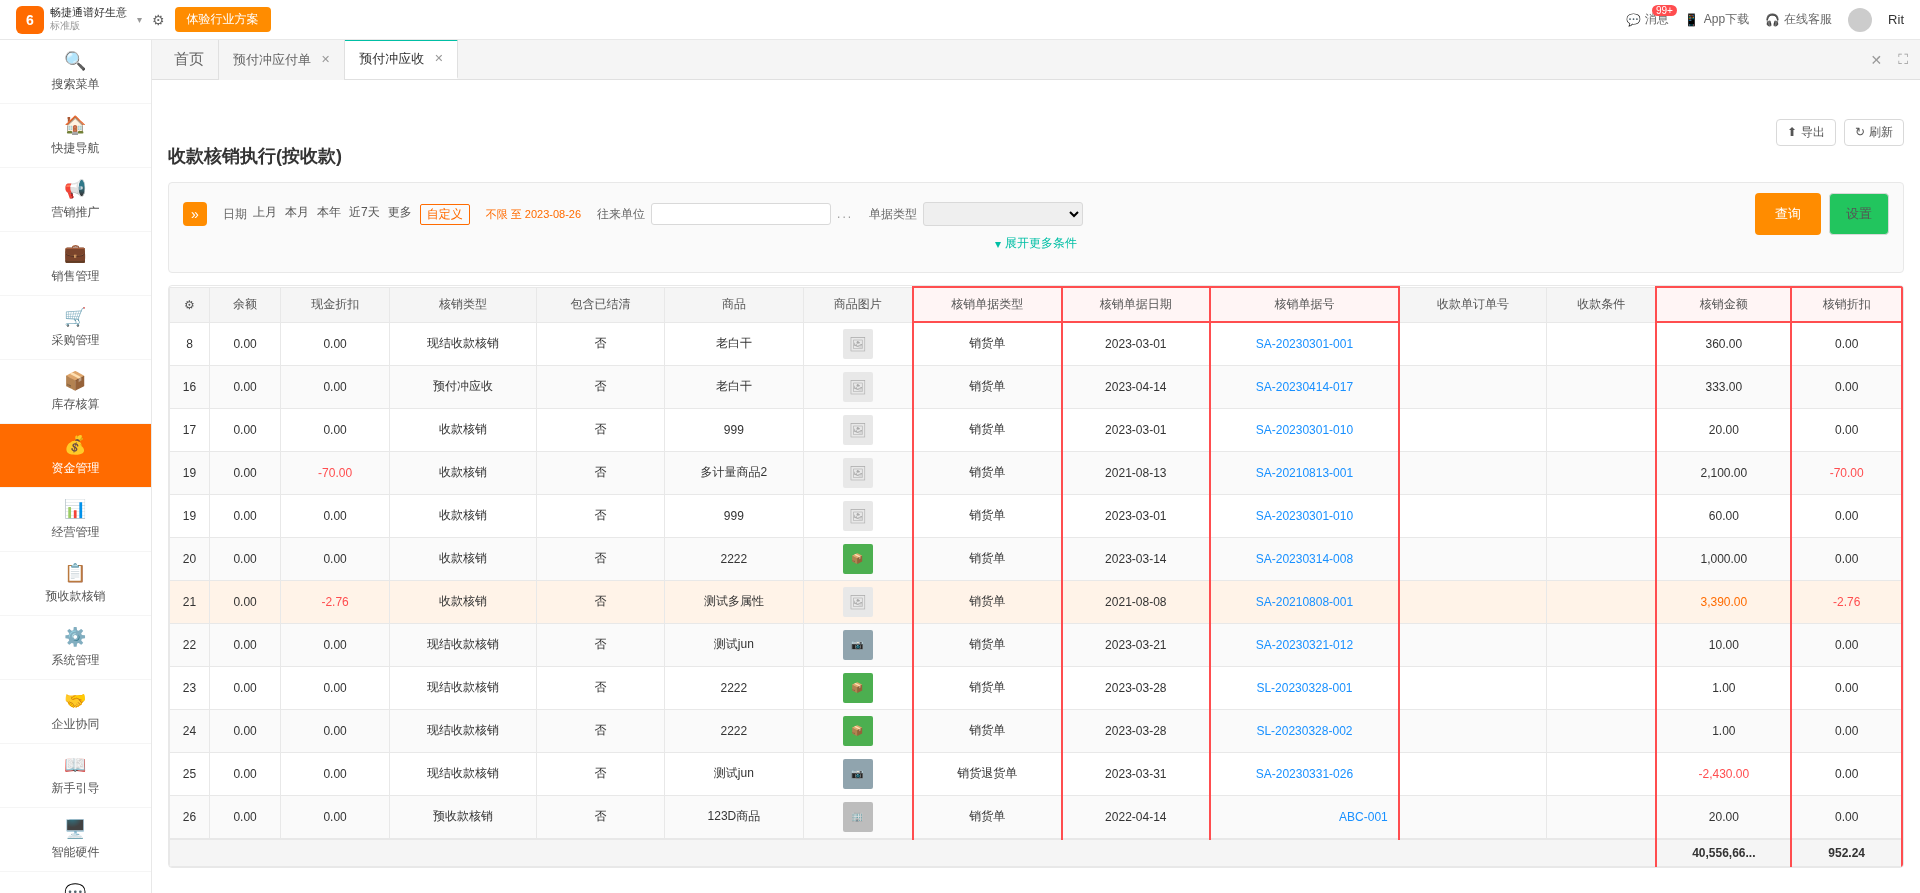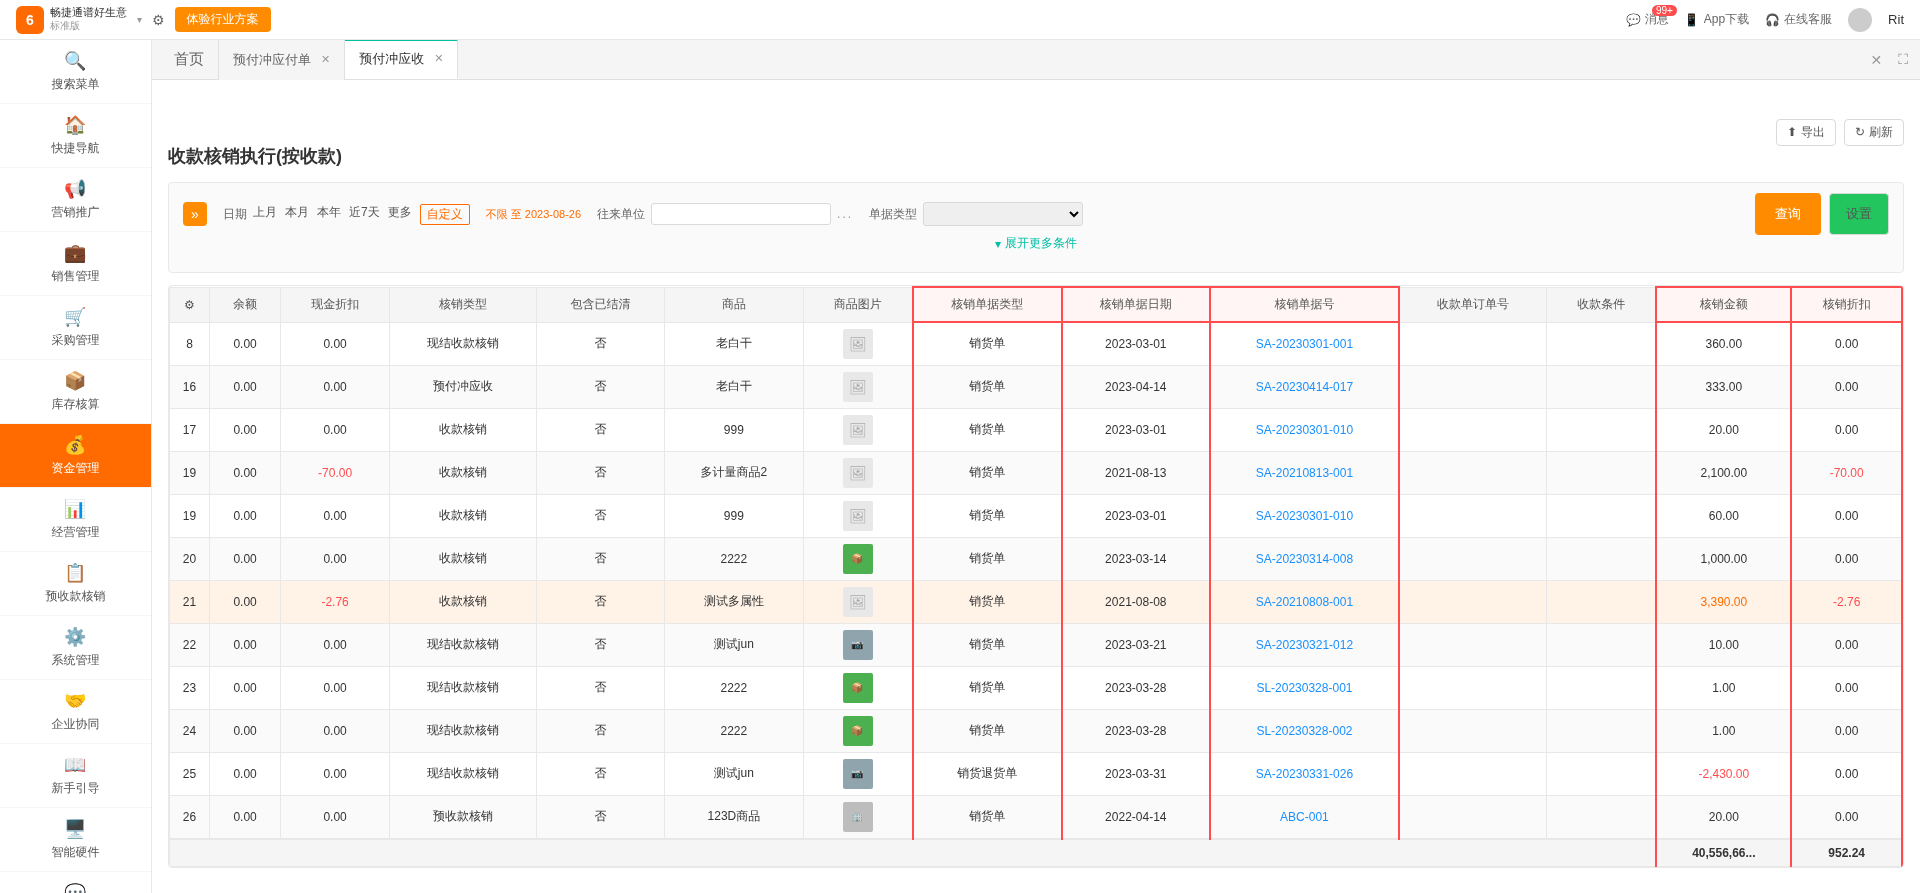--- a/index.html
+++ b/index.html
@@ -496,21 +496,21 @@
                 <td>0.00</td>
                 <td>0.00</td>
                 <td>预收款核销</td>
                 <td>否</td>
                 <td>123D商品</td>
                 <td><div style="width: 30px; height: 30px; border-radius: 2px; display: inline-flex; align-items: center; justify-content: center; margin: auto; background: rgb(189, 189, 189);">
                     <span style="color:#fff;font-size:10px;">🏢</span>
                   </div></td>
                 <td style="border-left: 2px solid rgb(255, 77, 79); border-right: 2px solid rgb(255, 77, 79);">销货单</td>
                 <td style="border-left: 2px solid rgb(255, 77, 79); border-right: 2px solid rgb(255, 77, 79);">2022-04-14</td>
-                <td style="border-left: 2px solid rgb(255, 77, 79); border-right: 2px solid rgb(255, 77, 79);"><a class="link-text" href="#">ABC-001</a></td>
+                <td style="border-left: 2px solid rgb(255, 77, 79); border-right: 2px solid rgb(255, 77, 79); text-align: right;"><a class="link-text" href="#">ABC-001</a></td>
                 <td></td>
                 <td></td>
                 <td style="border-left: 2px solid rgb(255, 77, 79); border-right: 2px solid rgb(255, 77, 79);">20.00</td>
                 <td style="border-left: 2px solid rgb(255, 77, 79); border-right: 2px solid rgb(255, 77, 79);">0.00</td>
               </tr>
             </tbody>
           <tfoot class="table-footer">
             <tr>
               <td colspan="12"></td>
               <td style="border-left: 2px solid #ff4d4f; border-right: 2px solid #ff4d4f; font-weight:bold;">40,556,66...</td>

